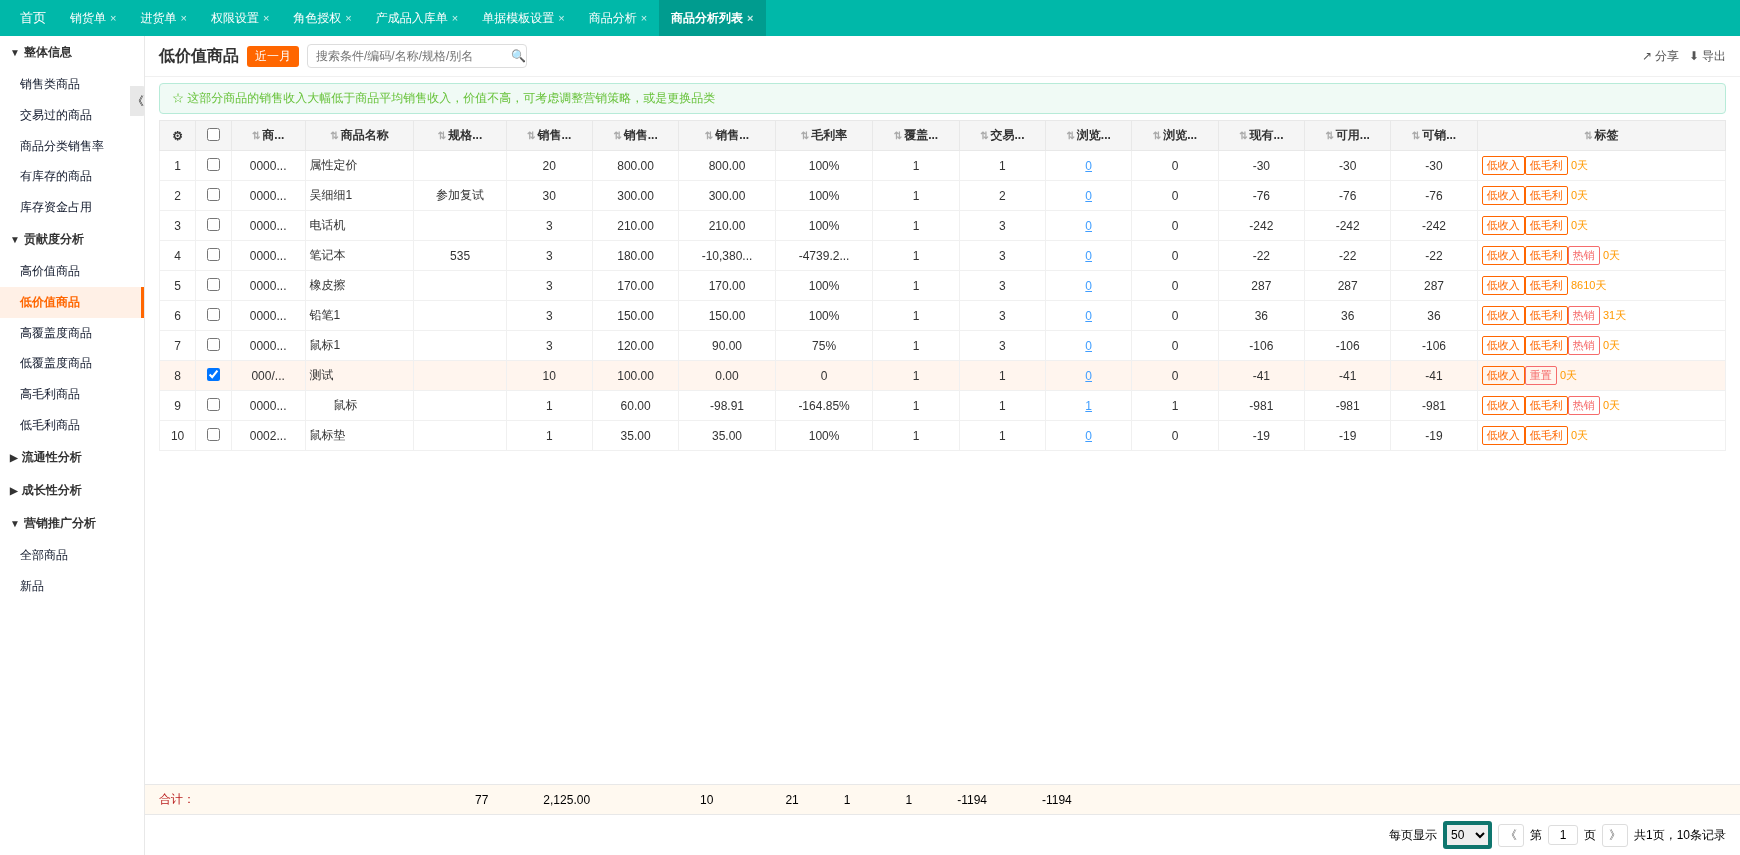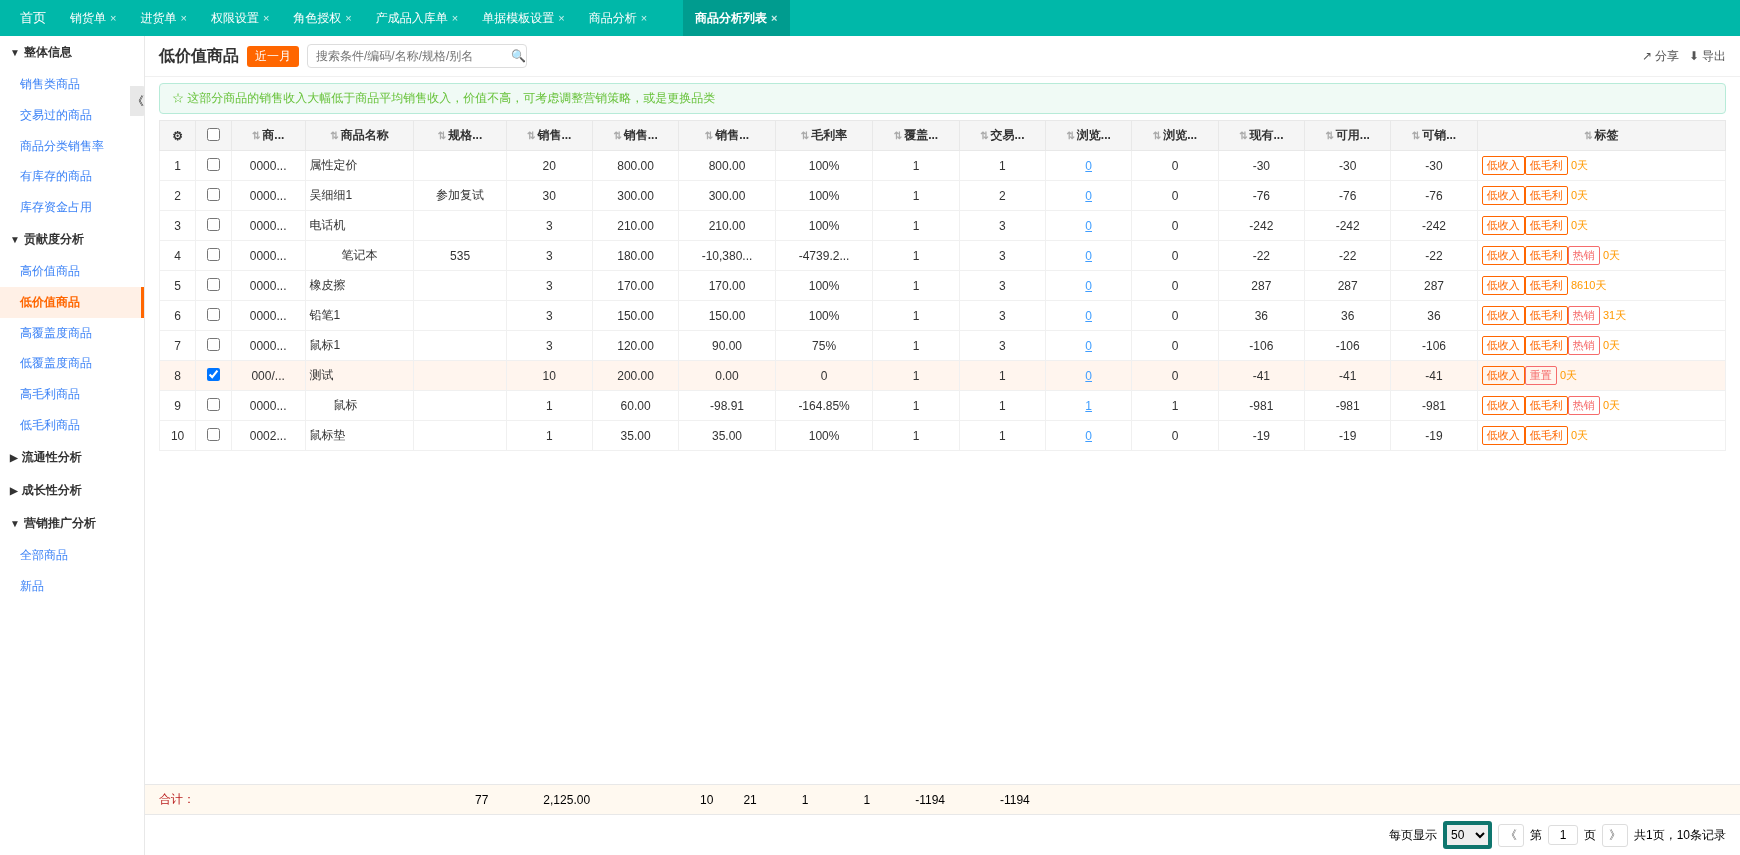--- a/index.html
+++ b/index.html
@@ -17,21 +17,21 @@
     .nav-item {
       color: #fff;
       padding: 0 12px;
       height: 36px;
       display: flex;
       align-items: center;
       cursor: pointer;
       font-size: 13px;
       white-space: nowrap;
     }
-    .nav-item.active { background: rgba(0,0,0,0.15); font-weight: bold; margin-left: 24px; }
+    .nav-item.active { background: rgba(0,0,0,0.15); font-weight: bold; }
     .nav-close {
       margin-left: 4px;
       font-size: 11px;
       opacity: 0.8;
     }
 
     
     .main-layout {
       display: flex;
       flex: 1;
@@ -50,21 +50,21 @@
       display: flex;
       align-items: center;
       padding: 8px 10px;
       color: #333;
       font-weight: bold;
       cursor: pointer;
     }
     .sidebar-group-header .arrow { margin-right: 4px; font-size: 10px; }
     .sidebar-item {
       padding: 7px 10px 7px 20px;
-      color: #3b82f6;
+      color: #0f172a;
       cursor: pointer;
       line-height: 1.4;
     }
     .sidebar-item.active { background: #fff0e6; color: #ff6600; font-weight: bold; border-right: 3px solid #ff6600; }
     .collapse-btn {
       position: absolute;
       left: 130px;
       top: 50px;
       width: 16px;
       height: 30px;
@@ -418,21 +418,21 @@
       <td>0</td>
       <td>-242</td>
       <td>-242</td>
       <td>-242</td>
       <td style="text-align:left;"><span class="tag-badge tag-orange">低收入</span><span class="tag-badge tag-orange">低毛利</span> <span style="color:#ff9900;font-size:11px;">0天</span></td>
     </tr>
             <tr>
       <td>4</td>
       <td><input type="checkbox" style=""></td>
       <td>0000...</td>
-      <td style="text-align:center;">笔记本</td>
+      <td style="text-align:left;">笔记本</td>
       <td>535</td>
       <td>3</td>
       <td>180.00</td>
       <td>-10,380...</td>
       <td>-4739.2...</td>
       <td>1</td>
       <td>3</td>
       <td><span class="link-style">0</span></td>
       <td>0</td>
       <td>-22</td>
@@ -497,21 +497,21 @@
       <td>-106</td>
       <td style="text-align:left;"><span class="tag-badge tag-orange">低收入</span><span class="tag-badge tag-orange">低毛利</span><span class="tag-badge tag-red">热销</span> <span style="color:#ff9900;font-size:11px;">0天</span></td>
     </tr>
             <tr class="highlight">
       <td>8</td>
       <td><input type="checkbox" checked="" style=""></td>
       <td>000/...</td>
       <td style="text-align:left;">测试</td>
       <td></td>
       <td>10</td>
-      <td>200.00</td>
+      <td>100.00</td>
       <td>0.00</td>
       <td>0</td>
       <td>1</td>
       <td>1</td>
       <td><span class="link-style">0</span></td>
       <td>0</td>
       <td>-41</td>
       <td>-41</td>
       <td>-41</td>
       <td style="text-align:left;"><span class="tag-badge tag-orange">低收入</span><span class="tag-badge tag-red">重置</span> <span style="color:#ff9900;font-size:11px;">0天</span></td>
@@ -556,21 +556,21 @@
     </tr>
           </tbody>
       </table>
     </div>
 
     <div class="footer-totals">
       <span class="footer-label">合计：</span>
       <span style="margin-left:260px;">77</span>
       <span style="margin-left:55px;">2,125.00</span>
       <span style="margin-left:110px;">10</span>
-      <span style="margin-left:30px;">21</span>
+      <span style="margin-left:72px;">21</span>
       <span style="margin-left:45px;">1</span>
       <span style="margin-left:55px;">1</span>
       <span style="margin-left:45px;">-1194</span>
       <span style="margin-left:55px;">-1194</span>
     </div>
 
     <div class="pagination-bar">
       <span>每页显示</span>
       <select class="page-size-select">
         <option>50</option>

